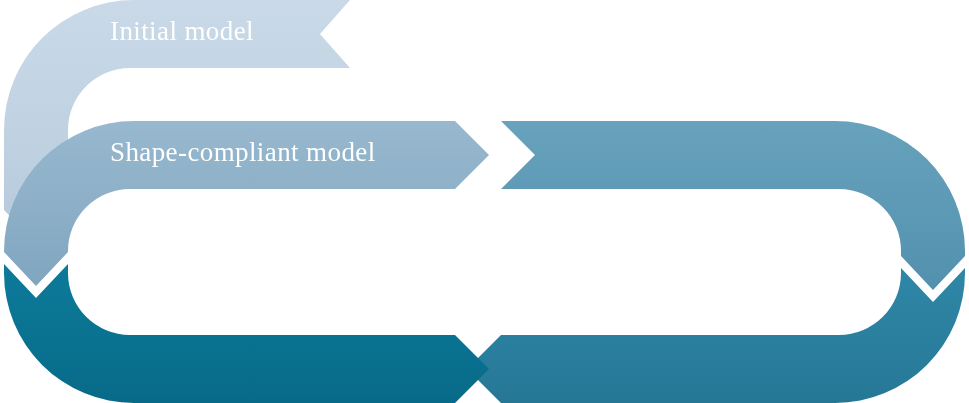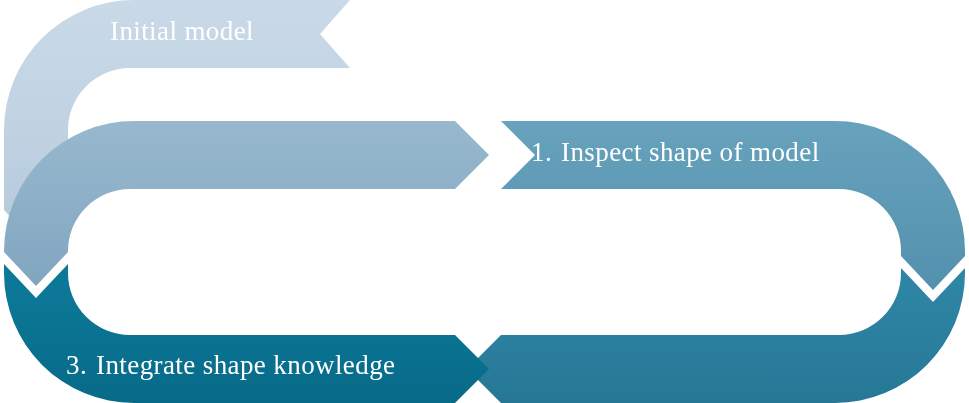--- a/index.html
+++ b/index.html
@@ -159,23 +159,20 @@
              L 68,264
              L 68,273
              A 62,62 0 0 0 130,335
              Z"></path>
   </svg>
 
   <div class="band-label" id="label-initial-model">
     <span>Initial model</span>
   </div>
 
-
-  <div class="band-label" id="label-step-1">
-    <span class="num">1.</span><span>Inspect shape of model</span>
+  <div class="band-label" id="label-shape-compliant-model">
+    <span>Shape-compliant model</span>
   </div>
 
 
-  <div class="band-label" id="label-step-3">
-    <span class="num">3.</span><span>Integrate shape knowledge</span>
-  </div>
+
 
 </div>
 
 </body></html>

